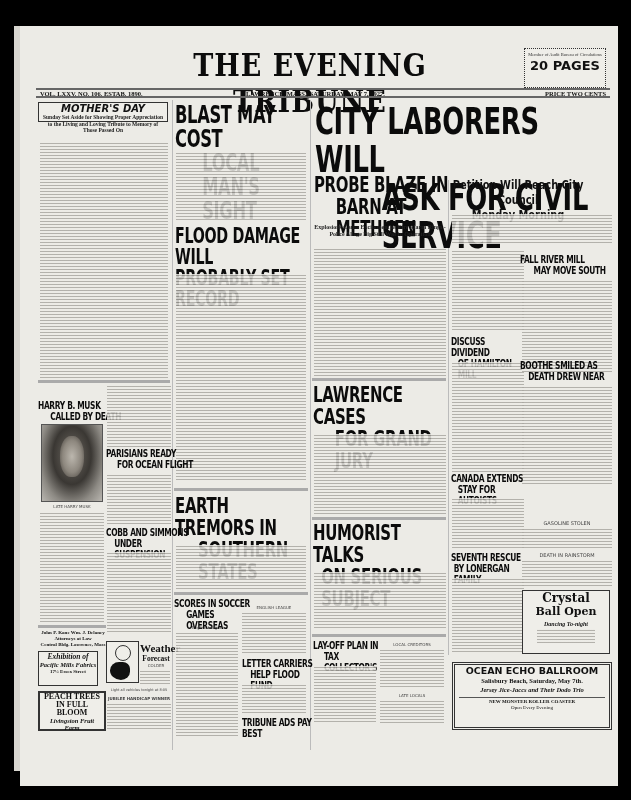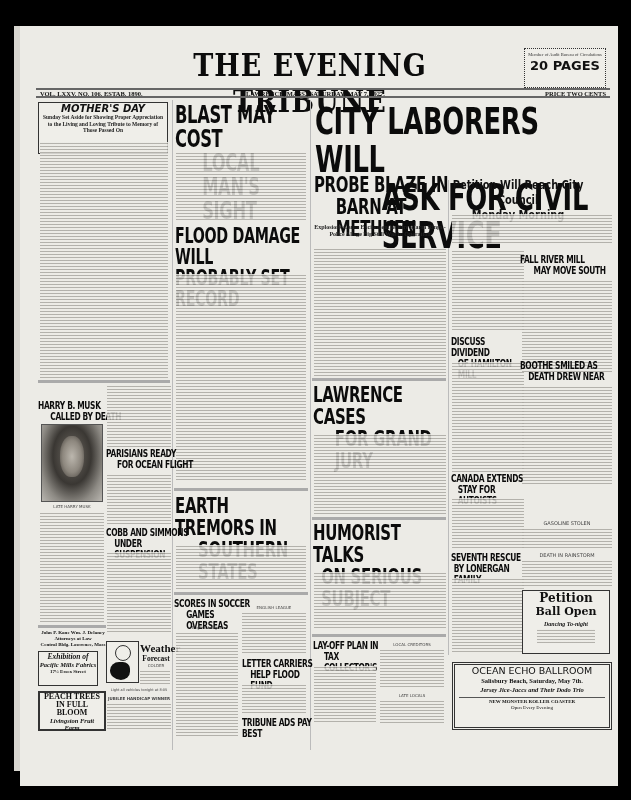--- a/index.html
+++ b/index.html
@@ -46,21 +46,21 @@
 <div class="abs dateline">
   <span style="left:4px">VOL. LXXV.   NO. 106.   ESTAB. 1890.</span>
   <span style="left:210px">LAWRENCE, MASS., SATURDAY, MAY 7, 1927.</span>
   <span style="right:4px">PRICE TWO CENTS</span>
 </div>
 
 <div class="vr" style="left:172px;top:100px;height:650px"></div>
 <div class="vr" style="left:310px;top:100px;height:650px"></div>
 <div class="vr" style="left:448px;top:180px;height:475px"></div>
 
-<div class="box" style="left:38px;top:102px;width:130px;height:52px">
+<div class="box" style="left:38px;top:102px;width:130px;height:20px">
   <div style="font-family:'DejaVu Sans',sans-serif;font-style:italic;font-weight:bold;font-size:10px">MOTHER'S DAY</div>
   <div class="deck" style="font-size:5.5px;line-height:6.5px;padding:0 3px">Sunday Set Aside for Showing Proper Appreciation to the Living and Loving Tribute to Memory of Those Passed On</div>
 </div>
 <div class="text" style="left:40px;top:142px;width:128px;height:236px"></div>
 <div class="rule" style="left:38px;top:380px;width:132px"></div>
 
 <div class="abs hl cond" style="left:175px;top:103px;font-size:24px;width:200px">
   <div>BLAST MAY COST</div>
   <div style="padding-left:40px">LOCAL MAN'S SIGHT</div>
 </div>
@@ -225,26 +225,26 @@
   <div>LAY-OFF PLAN IN</div>
   <div style="padding-left:16px">TAX COLLECTOR'S</div>
 </div>
 <div class="text" style="left:314px;top:666px;width:62px;height:58px"></div>
 <div class="small abs" style="left:380px;top:642px;width:64px;font-size:4px">LOCAL CREDITORS</div>
 <div class="text" style="left:380px;top:649px;width:64px;height:40px"></div>
 <div class="small abs" style="left:380px;top:693px;width:64px;font-size:4px">LATE LOCALS</div>
 <div class="text" style="left:380px;top:700px;width:64px;height:24px"></div>
 
 <div class="box" style="left:522px;top:590px;width:88px;height:64px">
-  <div style="font-family:'DejaVu Serif',serif;font-weight:bold;font-size:12px;line-height:14px">Petition</div>
+  <div style="font-family:'DejaVu Serif',serif;font-weight:bold;font-size:12px;line-height:14px">Crystal</div>
   <div style="font-family:'DejaVu Serif',serif;font-weight:bold;font-size:11px;line-height:13px">Ball Open</div>
   <div style="font-style:italic;font-weight:bold;font-size:6px;margin-top:3px">Dancing To-night</div>
   <div class="text" style="position:relative;left:14px;width:58px;height:14px;margin-top:2px"></div>
 </div>
 
 <div class="box" style="left:452px;top:662px;width:160px;height:68px;border-width:3px;border-style:double">
-  <div style="font-family:'DejaVu Sans',sans-serif;font-weight:normal;font-size:9.5px;line-height:12px">OCEAN ECHO BALLROOM</div>
+  <div style="font-family:'DejaVu Sans',sans-serif;font-weight:bold;font-size:9.5px;line-height:12px">OCEAN ECHO BALLROOM</div>
   <div style="font-weight:bold;font-size:6.5px;line-height:8px">Salisbury Beach, Saturday, May 7th.</div>
   <div style="font-style:italic;font-weight:bold;font-size:6.5px;line-height:9px">Jersey Jice-Jaccs and Their Dodo Trio</div>
   <div style="border-top:1px solid #555;margin:3px 4px 1px"></div>
   <div style="font-weight:bold;font-size:5px;line-height:6px">NEW MONSTER ROLLER COASTER</div>
   <div style="font-size:5px;line-height:6px">Open Every Evening</div>
 </div>
 
 </body></html>

